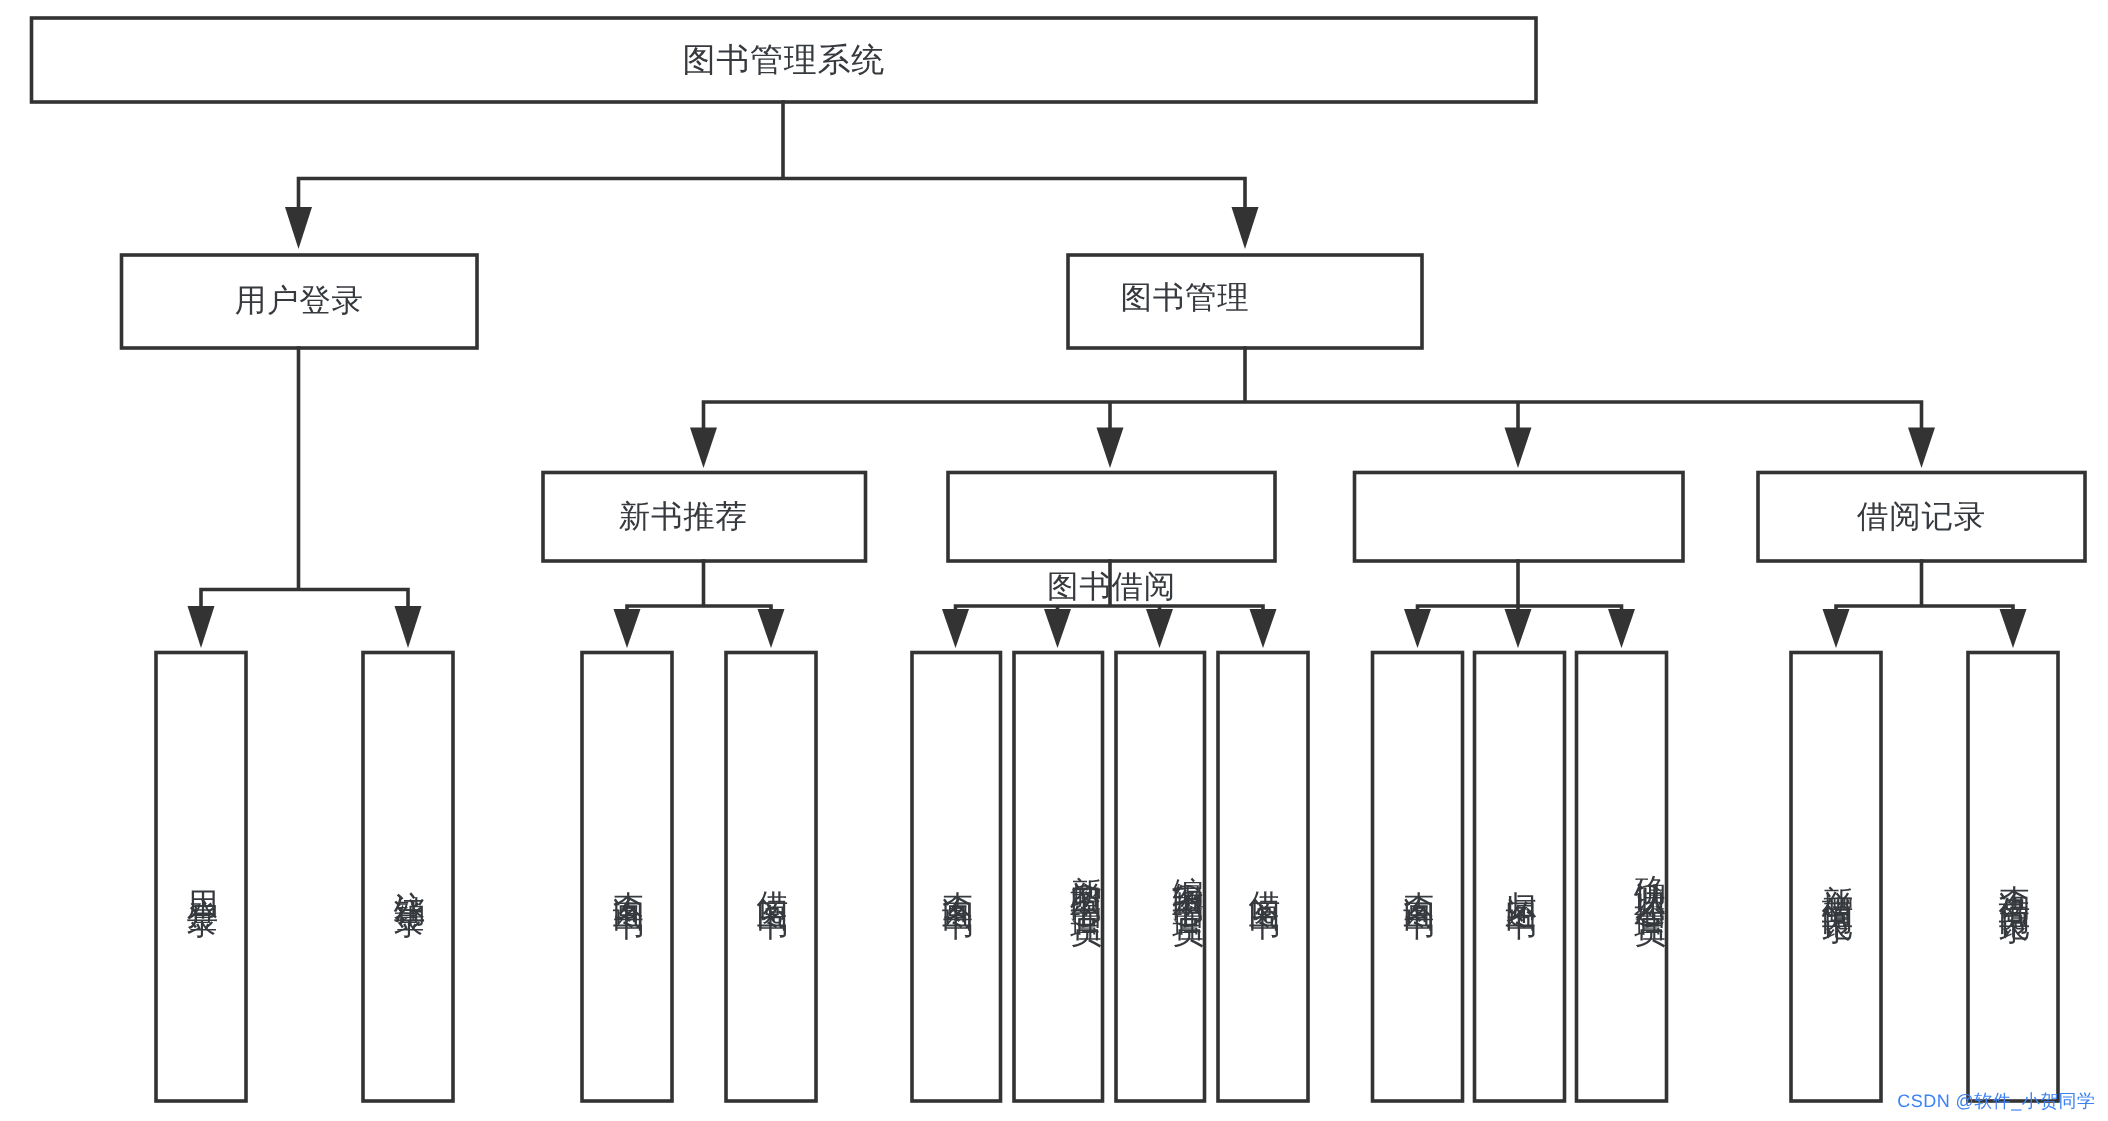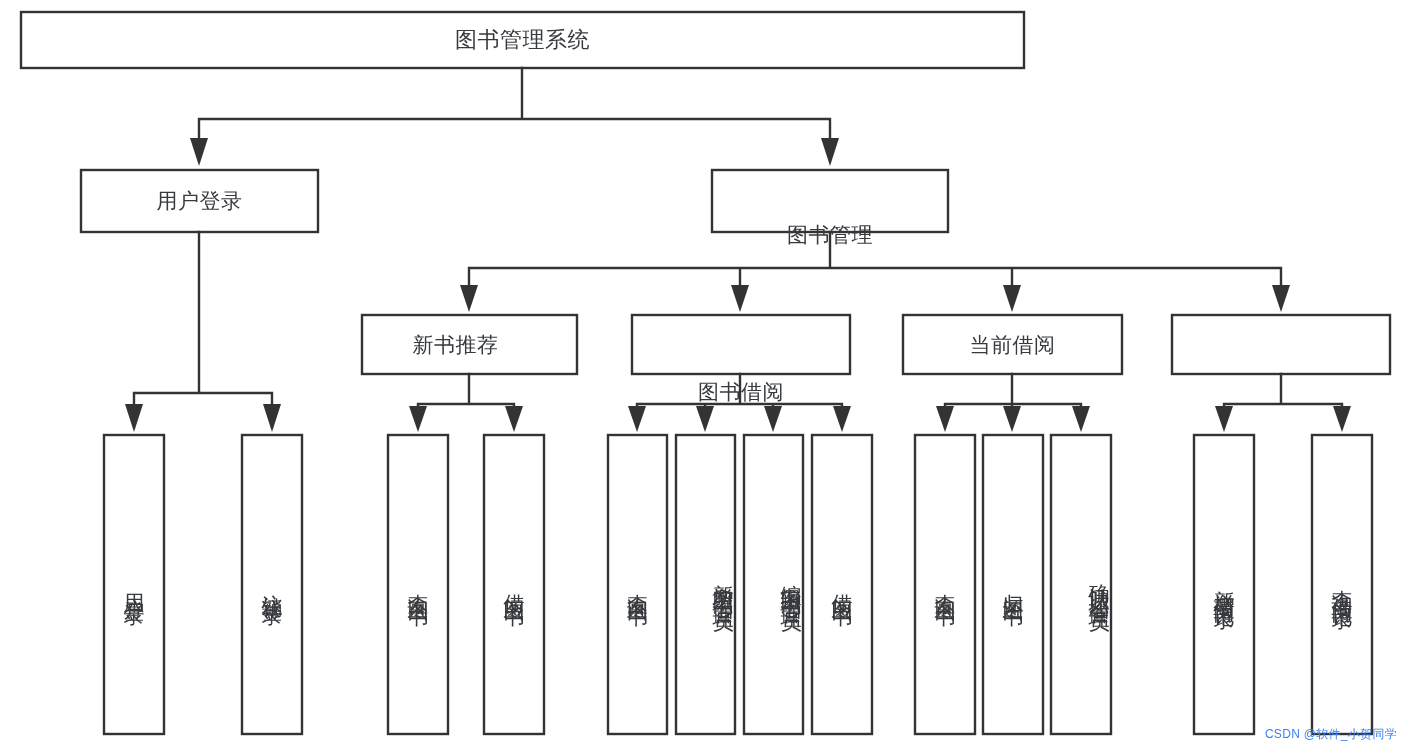--- a/index.html
+++ b/index.html
@@ -139,25 +139,25 @@
     <polygon class="arrow-head" points="1081,432 1072,406 1090,406"></polygon>
 
     <path class="conn" d="M 1281 374 L 1281 404 M 1224 404 L 1342 404 M 1224 404 L 1224 412 M 1342 404 L 1342 412"></path>
     <polygon class="arrow-head" points="1224,432 1215,406 1233,406"></polygon>
     <polygon class="arrow-head" points="1342,432 1333,406 1351,406"></polygon>
   </svg>
 
   <div class="node-label label-h label-root" style="left:21px; top:12px; width:1003px; height:56px;">图书管理系统</div>
 
   <div class="node-label label-h" style="left:81px; top:170px; width:237px; height:62px;">用户登录</div>
-  <div class="node-label label-h" style="left:712px; top:170px; width:236px; height:58px;margin-top:36px;">图书管理</div>
+  <div class="node-label label-h" style="left:672px; top:170px; width:236px; height:58px;">图书管理</div>
 
   <div class="node-label label-h" style="left:362px; top:315px; width:187px; height:59px;">新书推荐</div>
   <div class="node-label label-h" style="left:632px; top:315px; width:218px; height:59px;margin-top:47px;">图书借阅</div>
-  <div class="node-label label-h" style="left:903px; top:315px; width:219px; height:59px;">当前借阅</div>
+  <div class="node-label label-h" style="left:1172px; top:315px; width:218px; height:59px;">借阅记录</div>
 
   <div class="node-label label-v" style="left:104px; top:435px; width:60px; height:299px;">用户登录</div>
   <div class="node-label label-v" style="left:242px; top:435px; width:60px; height:299px;">注销登录</div>
   <div class="node-label label-v" style="left:388px; top:435px; width:60px; height:299px;">查询图书</div>
   <div class="node-label label-v" style="left:484px; top:435px; width:60px; height:299px;">借阅图书</div>
   <div class="node-label label-v" style="left:608px; top:435px; width:59px; height:299px;">查询图书</div>
   <div class="node-label label-v" style="left:676px; top:435px; width:59px; height:299px; align-items:flex-start;">新增图书（管理员）</div>
   <div class="node-label label-v" style="left:744px; top:435px; width:59px; height:299px; align-items:flex-start;">编辑图书（管理员）</div>
   <div class="node-label label-v" style="left:812px; top:435px; width:60px; height:299px;">借阅图书</div>
   <div class="node-label label-v" style="left:915px; top:435px; width:60px; height:299px;">查询图书</div>

